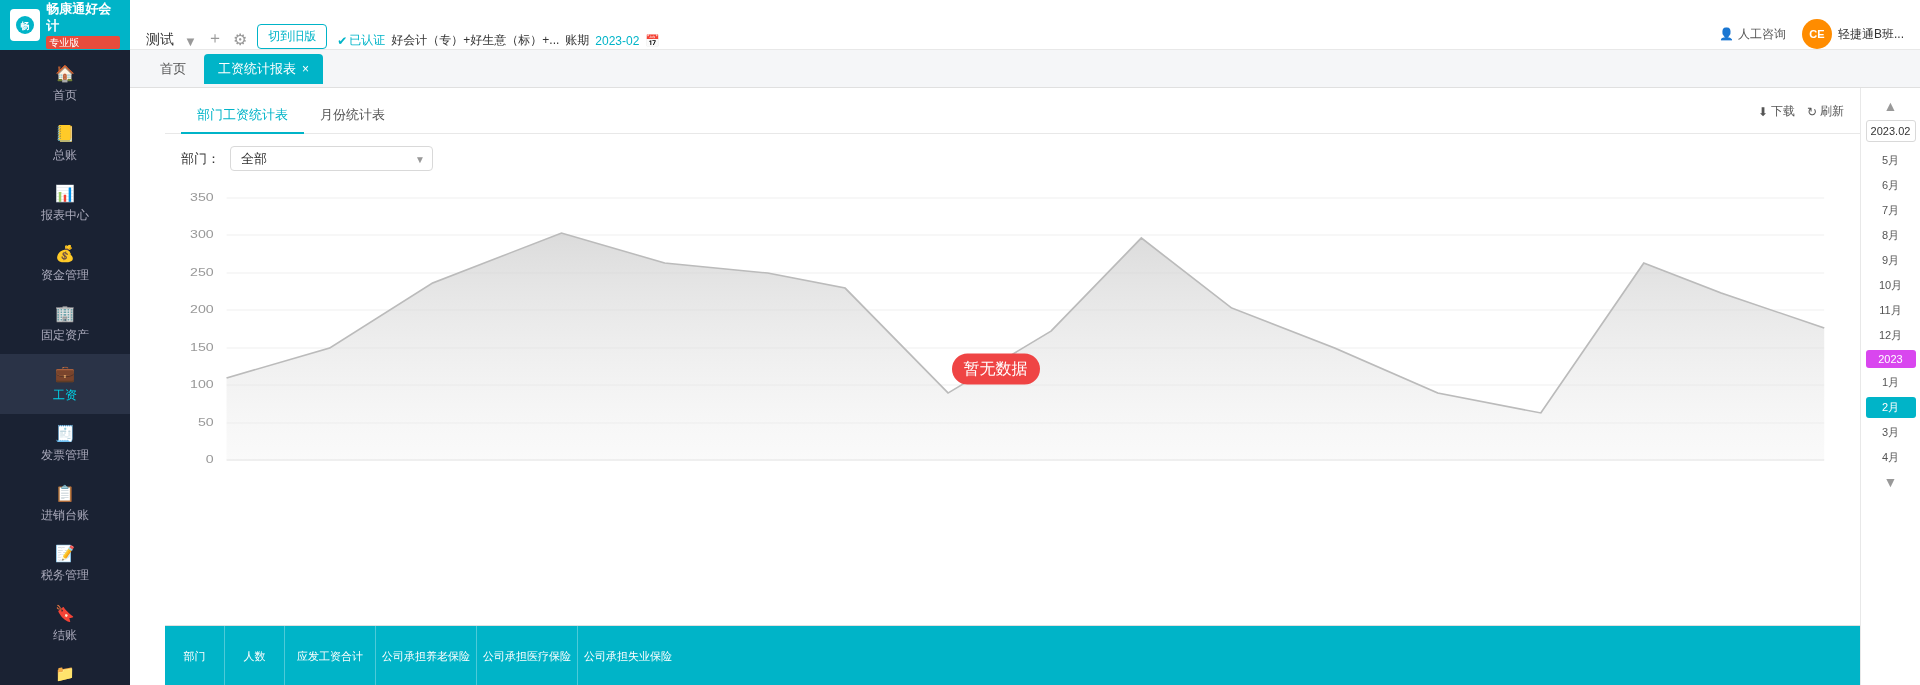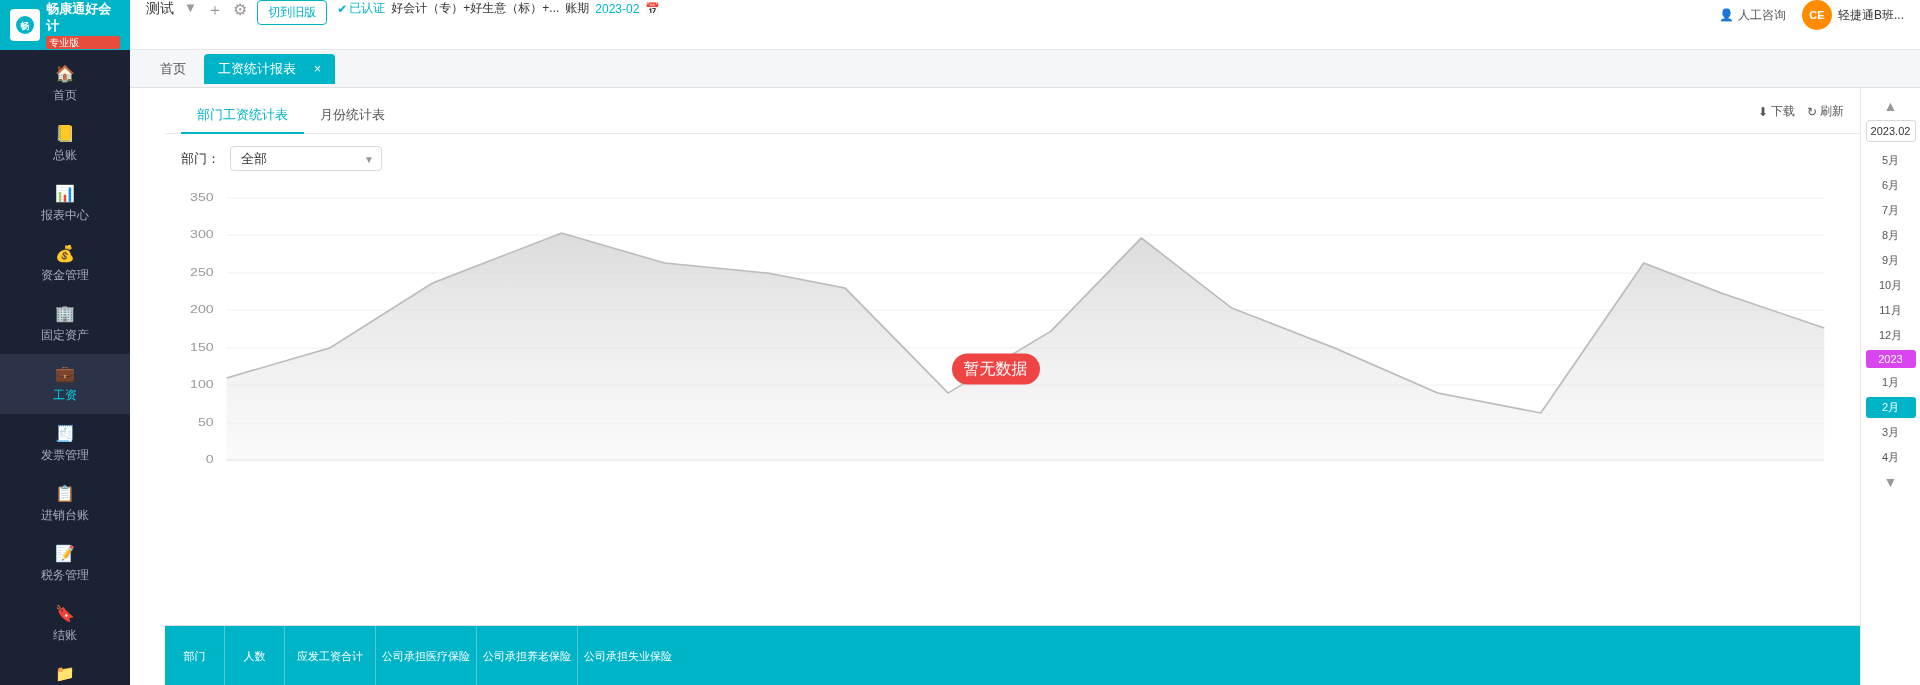--- a/index.html
+++ b/index.html
@@ -61,21 +61,21 @@
       display: flex;
       flex-direction: column;
       min-width: 0;
     }
 
     
     .topbar {
       background: white;
       height: 50px;
       display: flex;
-      align-items: flex-start;
+      align-items: flex-end;
       padding: 0 16px;
       border-bottom: 1px solid #e8e8e8;
       gap: 10px;
     }
     .topbar-title { font-size: 14px; color: #333; font-weight: 500; }
     .topbar-arrow { color: #999; cursor: pointer; }
     .topbar-btn {
       border: 1px solid #00b4c8;
       color: #00b4c8;
       background: white;
@@ -106,21 +106,21 @@
       font-size: 13px;
       cursor: pointer;
       border-radius: 4px 4px 0 0;
       color: #555;
     }
     .tab-item.active {
       background: #00b4c8;
       color: white;
       display: flex;
       align-items: center;
-      gap: 18px;
+      gap: 6px;
     }
     .tab-close { cursor: pointer; font-size: 12px; }
 
     
     .content {
       flex: 1;
       background: white;
       display: flex;
       min-height: 0;
     }
@@ -175,21 +175,21 @@
     }
     .filter-label { font-size: 13px; color: #333; }
     .filter-select {
       border: 1px solid #d9d9d9;
       border-radius: 4px;
       padding: 4px 28px 4px 10px;
       font-size: 13px;
       color: #333;
       background: white;
       cursor: pointer;
-      width: 152px;
+      width: 203px;
       appearance: none;
       position: relative;
     }
     .select-wrapper {
       position: relative;
       display: inline-block;
     }
     .select-wrapper::after {
       content: '▼';
       font-size: 10px;
@@ -480,22 +480,22 @@
         </svg>
         
         <div class="chart-tooltip">暂无数据</div>
       </div>
 
       <div class="bottom-table">
         <div class="table-header">
           <div class="th-single">部门</div>
           <div class="th-single">人数</div>
           <div class="th-single" style="min-width:90px;">应发工资合计</div>
+          <div class="th-cell" style="border-right:1px solid rgba(255,255,255,0.3);">公司承担养老保险</div>
           <div class="th-cell" style="border-right:1px solid rgba(255,255,255,0.3);">公司承担医疗保险</div>
-          <div class="th-cell" style="border-right:1px solid rgba(255,255,255,0.3);">公司承担养老保险</div>
           <div class="th-cell">公司承担失业保险</div>
         </div>
       </div>
     </div>
 
     <div class="right-panel">
       <div class="nav-btn">▲</div>
       <div class="year-label">2023.02</div>
       <div class="month-item">5月</div>
       <div class="month-item">6月</div>

